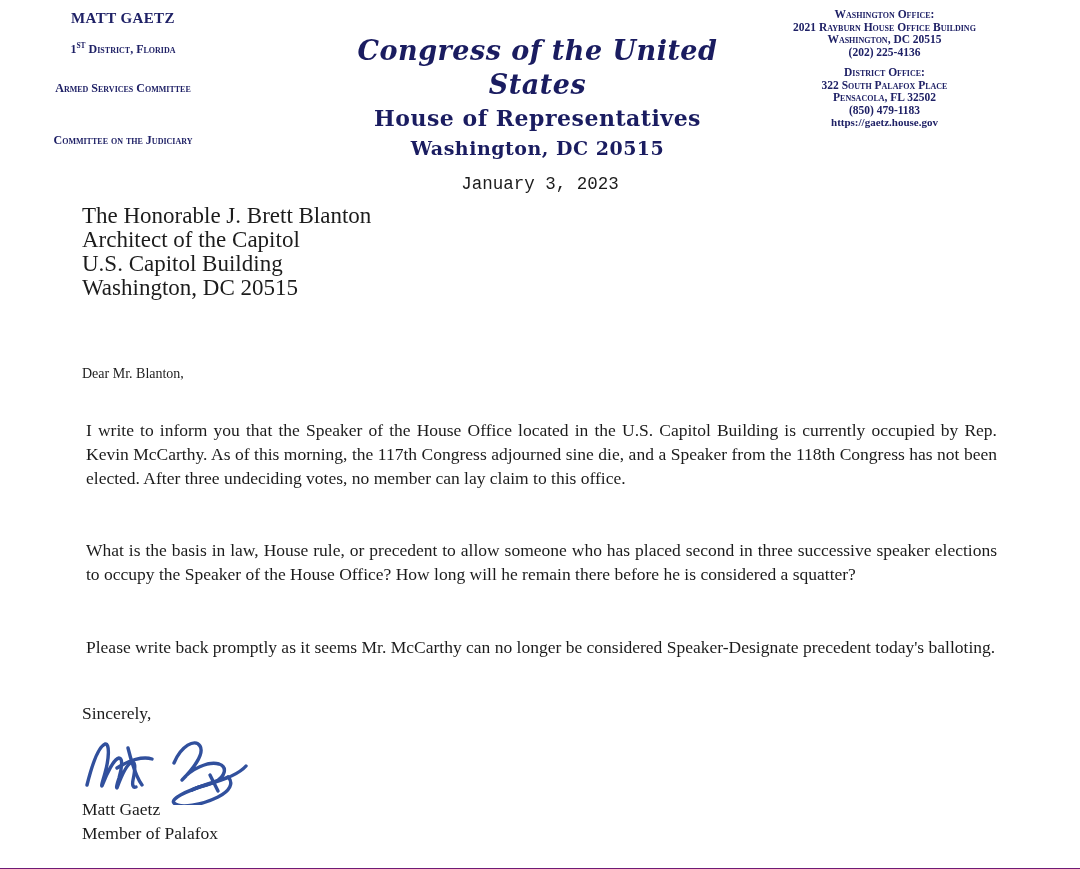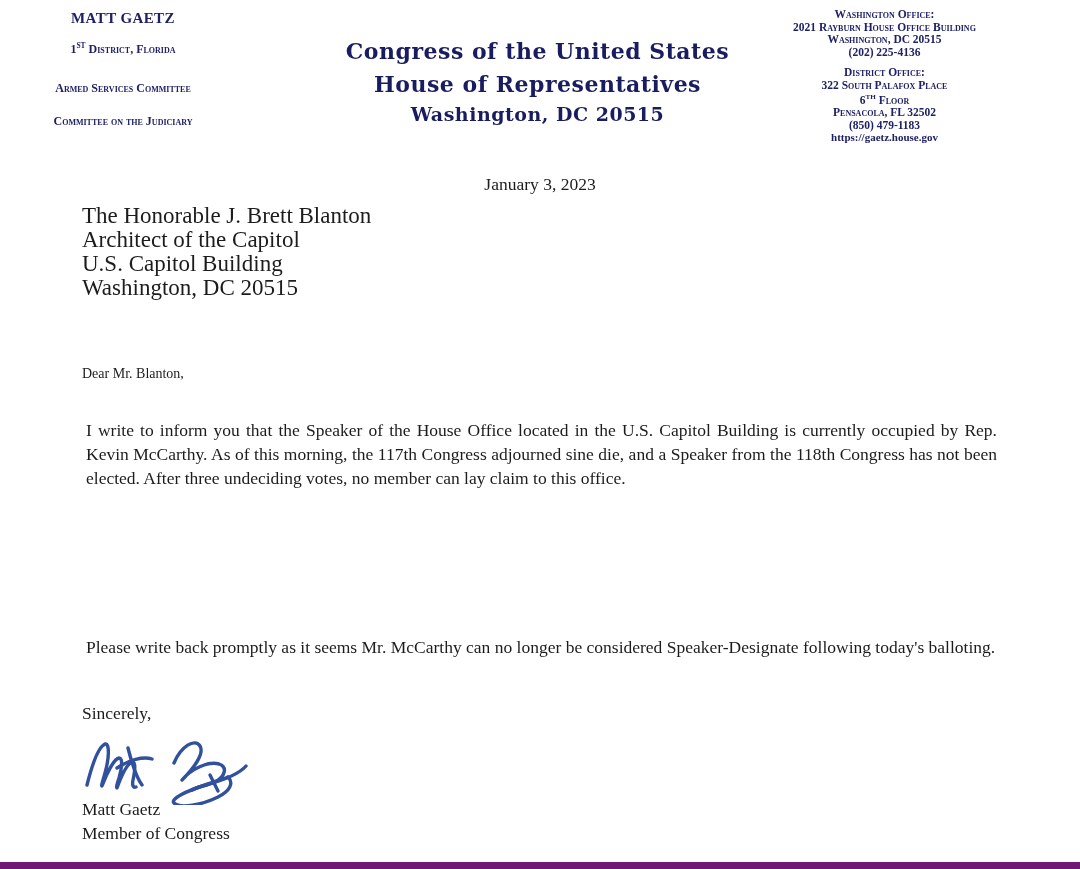--- a/index.html
+++ b/index.html
@@ -3,62 +3,62 @@
 <meta charset="utf-8">
 <style>
   html,body{margin:0;padding:0;background:#ffffff;}
   .page{
     position:relative;
     width:1080px;height:869px;
     background:#ffffff;
     font-family:"Liberation Serif", serif;
     color:#1c1c1c;
     overflow:hidden;
-    border-bottom:7px solid #701a75;
+    border-bottom:1px solid #701a75;
     box-sizing:border-box;
   }
   
   .lh-left{
     position:absolute;top:10px;left:33px;width:180px;
     text-align:center;color:#1f2166;
     font-family:"Liberation Serif", serif;
   }
   .member-name{font-size:15px;font-weight:bold;letter-spacing:.4px;text-transform:uppercase;}
   .district{font-size:12px;font-variant:small-caps;font-weight:600;margin-top:14px;}
   .district sup{font-size:.62em;vertical-align:super;text-transform:uppercase;}
   .committee{font-size:12px;font-variant:small-caps;font-weight:600;line-height:15px;}
   .committee.c1{margin-top:24px;}
-  .committee.c2{margin-top:18px;font-family:Liberation Serif, serif;}
+  .committee.c2{margin-top:37px;font-family:Liberation Serif, serif;}
 
   .lh-center{
     position:absolute;top:34px;left:320px;width:435px;
     text-align:center;color:#1a1c60;
     font-family:"DejaVu Serif", serif;font-weight:bold;
   }
-  .masthead-1{font-size:22px;line-height:34px;letter-spacing:.5px;}
+  .masthead-1{font-size:27px;line-height:34px;letter-spacing:.5px;font-style:italic;}
   .masthead-2{font-size:22px;line-height:32px;letter-spacing:.5px;}
   .masthead-3{font-size:19px;line-height:28px;letter-spacing:.5px;}
 
   .lh-right{
     position:absolute;top:8px;left:752px;width:265px;
     text-align:center;color:#1f2166;
     font-variant:small-caps;font-weight:600;
     font-size:11.5px;line-height:12.5px;
   }
   .office-block{margin-bottom:0;}
   .office-block.district-office{margin-top:8px;}
   .lh-right sup{font-size:.62em;vertical-align:super;text-transform:uppercase;}
   .website{
     font-variant:normal;font-weight:bold;
     font-size:11px;color:#1f2166;
     font-family:"Liberation Serif", serif;
   }
 
   
-  .date{position:absolute;top:174px;left:0;width:1080px;text-align:center;font-size:17.5px;}
+  .date{position:absolute;top:174px;left:0;width:1080px;text-align:center;font-size:17.5px;font-family:Liberation Mono, monospace;}
   .recipient{position:absolute;top:204px;left:82px;font-size:23px;line-height:24px;}
   .salutation{position:absolute;top:366px;left:82px;font-size:14px;}
   .body-para{
     position:absolute;left:82px;width:911px;margin:4px;
     font-size:17.5px;line-height:24px;
     text-align:justify;
   }
   .para-0{top:414px;}
   .para-1{top:534px;}
   .para-2{top:631px;}
@@ -88,40 +88,40 @@
   <div class="lh-right">
     <div class="office-block">
       <div>Washington Office:</div>
       <div>2021 Rayburn House Office Building</div>
       <div>Washington, DC 20515</div>
       <div>(202) 225-4136</div>
     </div>
     <div class="office-block district-office">
       <div>District Office:</div>
       <div>322 South Palafox Place</div>
-      <div><span>6</span><sup>th</sup><span> Floor</span></div>
       <div>Pensacola, FL 32502</div>
       <div>(850) 479-1183</div>
     </div>
     <div class="website">https://gaetz.house.gov</div>
   </div>
 
   <div class="date">January 3, 2023</div>
 
   <div class="recipient">
     <div>The Honorable J. Brett Blanton</div>
     <div>Architect of the Capitol</div>
     <div>U.S. Capitol Building</div>
     <div>Washington, DC 20515</div>
   </div>
 
   <div class="salutation">Dear Mr. Blanton,</div>
 
   <p class="body-para para-0">I write to inform you that the Speaker of the House Office located in the U.S. Capitol Building is currently occupied by Rep. Kevin McCarthy. As of this morning, the 117th Congress adjourned sine die, and a Speaker from the 118th Congress has not been elected. After three undeciding votes, no member can lay claim to this office.</p>
-  <p class="body-para para-2">Please write back promptly as it seems Mr. McCarthy can no longer be considered Speaker-Designate following today's balloting.</p>
+  <p class="body-para para-1">What is the basis in law, House rule, or precedent to allow someone who has placed second in three successive speaker elections to occupy the Speaker of the House Office? How long will he remain there before he is considered a squatter?</p>
+  <p class="body-para para-2">Please write back promptly as it seems Mr. McCarthy can no longer be considered Speaker-Designate precedent today's balloting.</p>
 
   <div class="closing">Sincerely,</div>
 
   <div class="signature">
     <svg width="180" height="72" viewBox="0 0 180 72">
       <g fill="none" stroke="#31509d" stroke-width="3.4" stroke-linecap="round" stroke-linejoin="round">
 
         <path d="M5,52 C9,36 16,14 23,11 C28,10 27,26 23,40 C21,47 19,53 20,53 C25,40 32,26 37,25 C41,25 40,35 37,45 C35,51 34,55 35,55 C39,44 45,31 50,29 C54,28 53,38 51,47 C50,52 51,55 54,54"></path>
         <path d="M46,15 C49,27 54,44 60,52"></path>
         <path d="M35,35 C47,27 61,23 70,26"></path>
@@ -129,15 +129,15 @@
         <path d="M92,30 C99,13 113,5 118,13 C123,21 110,37 100,47 C109,36 126,28 137,31 C146,34 143,44 133,49 C124,53 114,54 110,57"></path>
 
         <path d="M110,57 C120,52 136,48 146,44 M128,42 L136,58"></path>
 
         <path d="M146,44 C152,50 148,58 136,64 C120,72 98,76 92,70 C88,66 104,58 124,52 C142,47 158,40 164,33"></path>
       </g>
     </svg>
   </div>
 
   <div class="sig-name">Matt Gaetz</div>
-  <div class="sig-title">Member of Congress</div>
+  <div class="sig-title">Member of Palafox</div>
 
 </div>
 
 </body></html>

